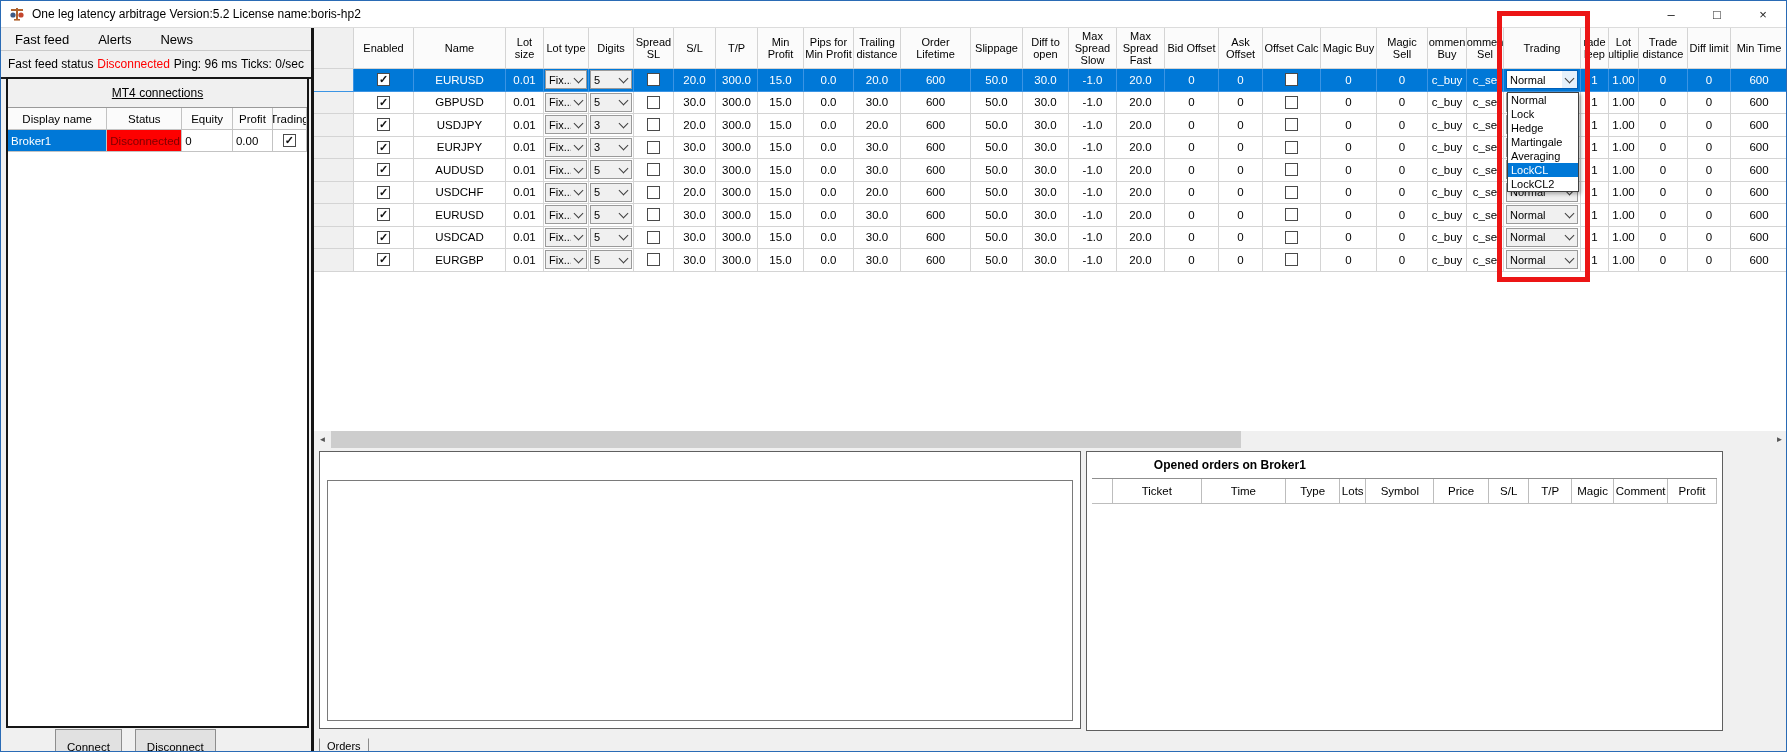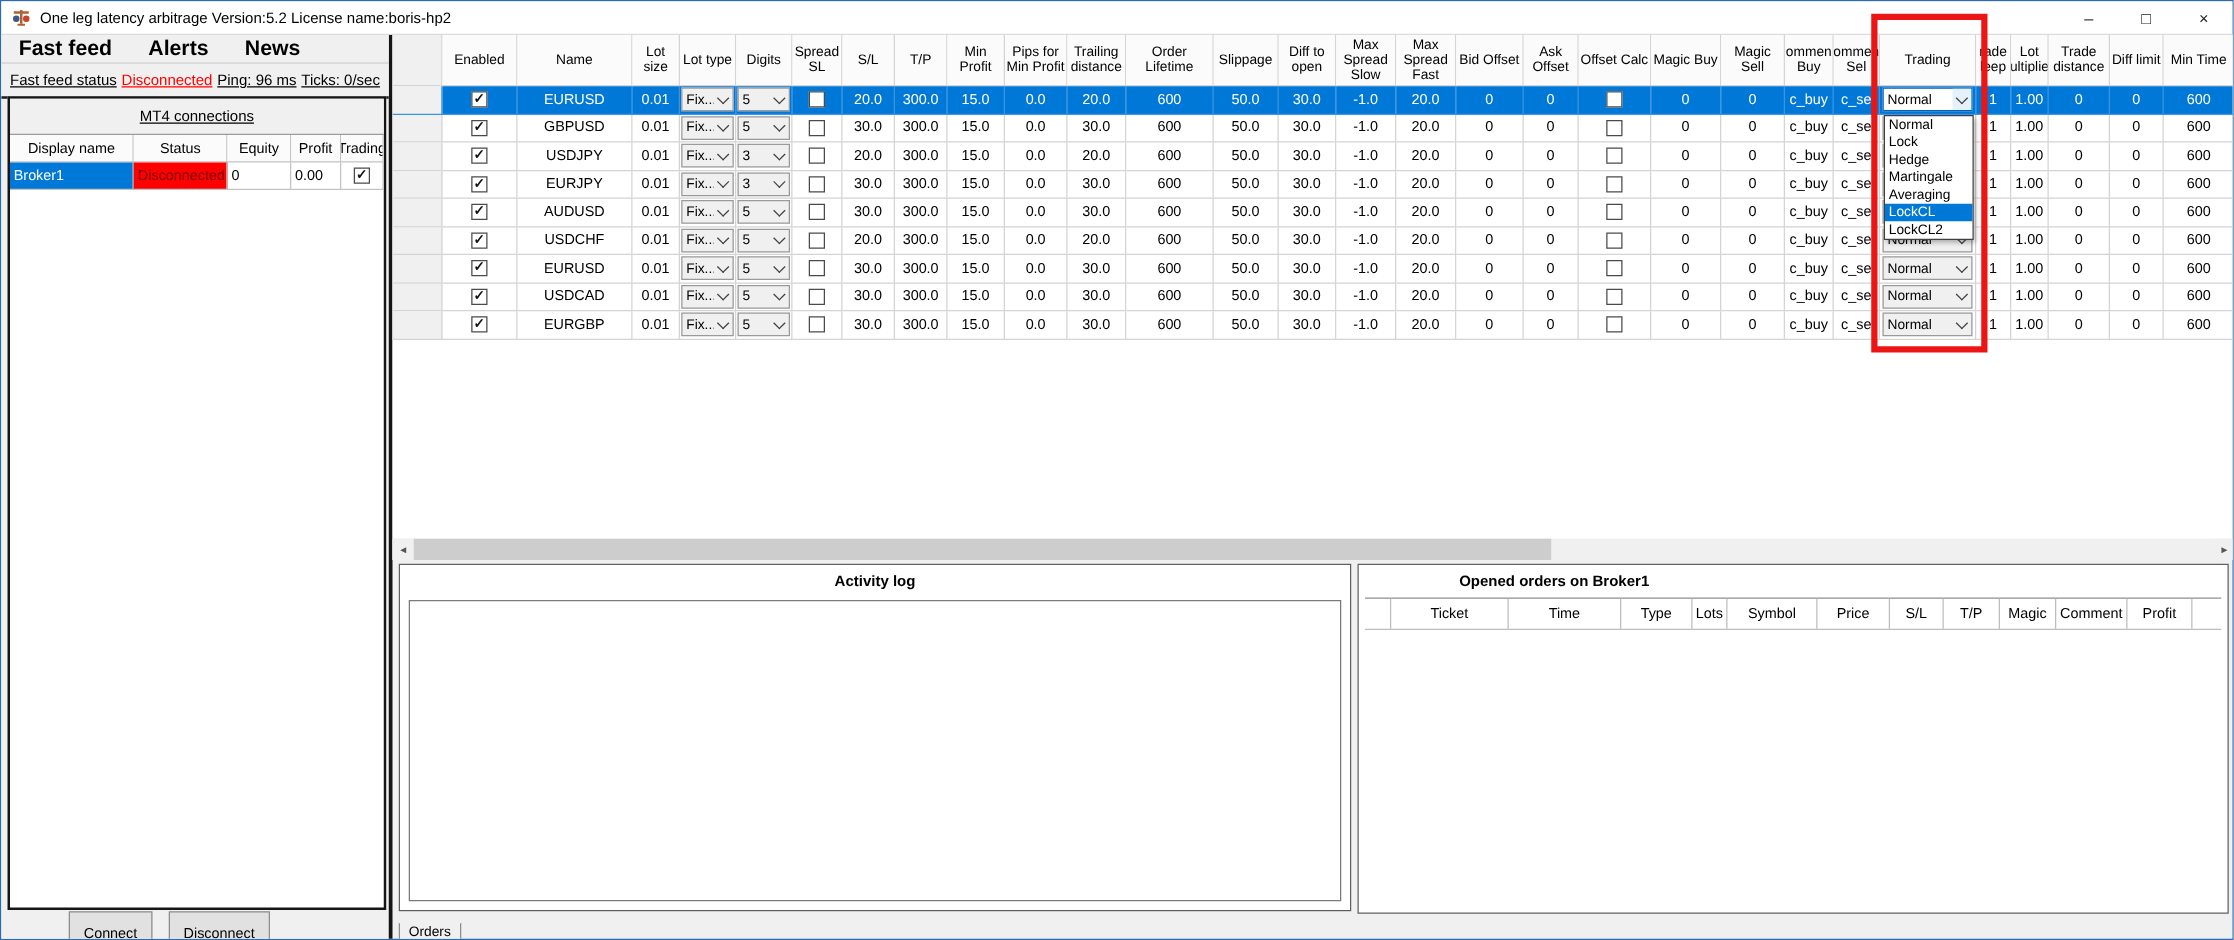--- a/index.html
+++ b/index.html
@@ -12,24 +12,24 @@
   .app-icon{width:14px;height:14px;margin:0 8px 0 9px;flex:0 0 auto;}
   .title-text{font-size:12px;white-space:nowrap;}
   .win-controls{margin-left:auto;display:flex;height:100%;}
   .win-btn{width:46px;height:100%;display:flex;align-items:center;justify-content:center;
     font-size:13px;color:#222;}
   
   .sidebar{position:absolute;left:0;top:27px;width:313px;height:725px;background:#f0f0f0;
     border-right:3px solid #151515;box-sizing:border-box;}
   .menubar{height:22px;display:flex;align-items:center;gap:29px;padding-left:14px;
     background:#f0f0f0;border-bottom:1px solid #c9c9c9;}
-  .menu-item{font-size:17px;font-weight:bold;}
+  .menu-item{font-size:13px;}
   .statusbar{height:26px;display:flex;align-items:center;padding:0 7px;background:#f0f0f0;
     border-bottom:2px solid #1c1c1c;justify-content:space-between;}
-  .statusbar span{white-space:nowrap;font-size:12px;text-decoration:underline;}
+  .statusbar span{white-space:nowrap;font-size:12px;}
   .status-red{color:#ff0000;}
   .mt4group{position:absolute;left:5px;top:49px;width:303px;height:651px;background:#fff;
     border:2px solid #151515;box-sizing:border-box;}
   .mt4label{height:28px;background:#f0f0f0;display:flex;align-items:center;justify-content:center;
     font-size:12px;border-bottom:1px solid #9a9a9a;text-decoration:underline;}
   .bgrid-row{display:flex;}
   .bgrid-cell{box-sizing:border-box;border-right:1px solid #c3c3c3;border-bottom:1px solid #c3c3c3;
     display:flex;align-items:center;justify-content:center;overflow:hidden;font-size:11.5px;height:22px;}
   .bgrid-cell.hd{background:#fbfbfb;}
   .bgrid-cell.left{justify-content:flex-start;padding-left:3px;}
@@ -75,21 +75,21 @@
   .sb-arrow{position:absolute;top:0;width:17px;height:17px;display:flex;align-items:center;justify-content:center;
     font-size:8px;color:#555;background:#f0f0f0;}
   .sb-arrow.left{left:0;}
   .sb-arrow.right{right:0;}
   .sb-thumb{position:absolute;left:17px;top:0;width:910px;height:17px;background:#cdcdcd;}
   
   .panel{position:absolute;background:#fff;border:1px solid #5f5f5f;box-sizing:border-box;}
   .activity{left:318px;top:450px;width:762px;height:278px;}
   .panel-title{height:26px;display:flex;align-items:center;justify-content:center;font-weight:bold;font-size:12px;}
   .logbox{position:absolute;left:7px;right:7px;top:28px;bottom:7px;background:#fff;border:1px solid #7a7a7a;}
-  .orders{left:1085px;top:450px;width:697px;height:280px;}
+  .orders{left:1085px;top:450px;width:637px;height:280px;}
   .orders .panel-title{width:45%;}
   .o-hrow{display:flex;height:24px;border-top:1px solid #8f8f8f;border-bottom:1px solid #bdbdbd;margin:0 5px;}
   .o-hcell{box-sizing:border-box;border-right:1px solid #bdbdbd;display:flex;align-items:center;justify-content:center;
     font-size:11.5px;overflow:hidden;}
   .o-hcell:first-child{border-left:1px solid #bdbdbd;margin-left:20px;}
   
   .orders-tab{position:absolute;left:318px;top:737px;height:15px;padding:0 7px;background:#f0f0f0;
     border:1px solid #8c8c8c;border-top-color:#f0f0f0;display:flex;align-items:center;font-size:11px;box-sizing:border-box;}
 </style>
 </head>
@@ -718,21 +718,20 @@
       </div>
     </div>
 
   <div class="hscroll">
     <div class="sb-arrow left">◄</div>
     <div class="sb-thumb"></div>
     <div class="sb-arrow right">►</div>
   </div>
 
   <div class="panel activity">
-    <div class="panel-title">Activity log</div>
     <div class="logbox"></div>
   </div>
 
   <div class="panel orders">
     <div class="panel-title">Opened orders on Broker1</div>
     <div class="o-hrow" id="ordersHeader">
         <div class="o-hcell" style="width: 95px;">Ticket</div>
         <div class="o-hcell" style="width: 90px;">Time</div>
         <div class="o-hcell" style="width: 57px;">Type</div>
         <div class="o-hcell" style="width: 28px;">Lots</div>

